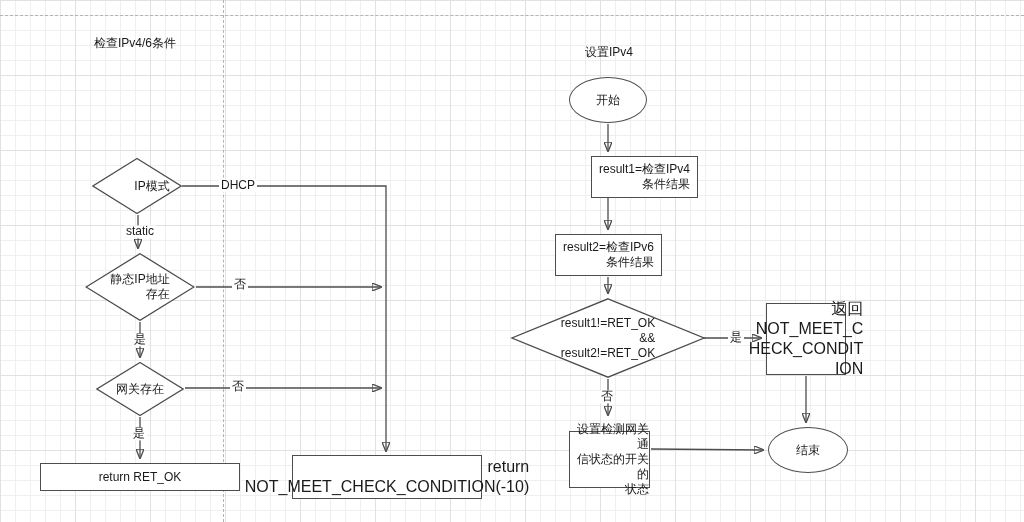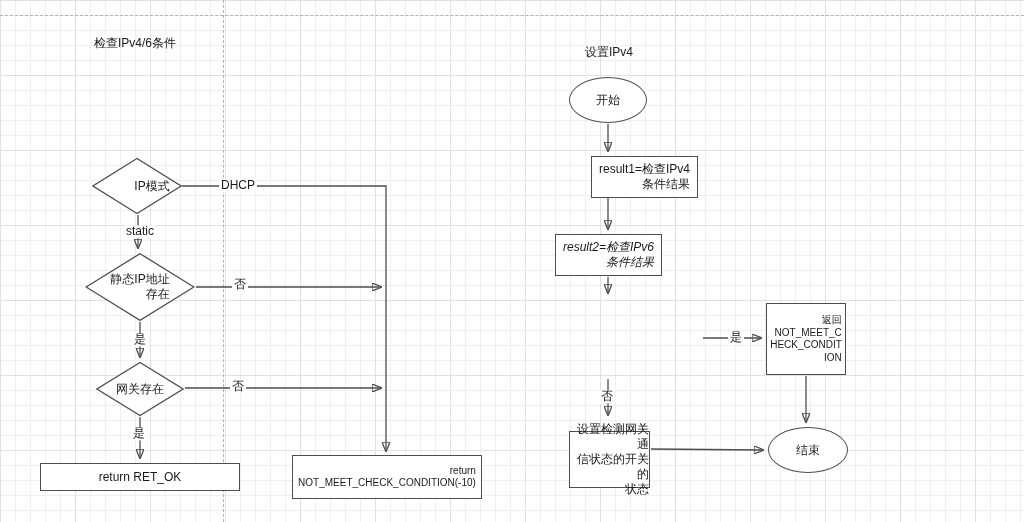--- a/index.html
+++ b/index.html
@@ -19,21 +19,21 @@
   .page-line-v{position:absolute;left:223px;top:0;height:100%;width:0;border-left:1px dashed #b3b3b3;}
   .edges{position:absolute;left:0;top:0;width:1024px;height:522px;}
   .edges path{fill:none;stroke:#4d4d4d;stroke-width:1.3;}
   .shape{position:absolute;box-sizing:border-box;display:flex;align-items:center;justify-content:center;text-align:center;}
   .rect{background:#ffffff;border:1.5px solid #4d4d4d;}
   .ellipse{background:#ffffff;border:1.4px solid #4d4d4d;border-radius:50%;}
   .diamond{background:transparent;}
   .shape-svg{position:absolute;left:0;top:0;width:100%;height:100%;}
   .shape-svg polygon{fill:#ffffff;stroke:#4d4d4d;stroke-width:1.3;vector-effect:non-scaling-stroke;}
   .node-label{position:relative;font-size:12px;line-height:1.25;white-space:pre-line;z-index:2;text-align:right;}
-  .fs11{font-size:10px;}
+  .fs11{font-size:16px;}
   .edge-label{
     position:absolute;transform:translate(-50%,-50%);font-size:12px;line-height:1.1;
     background:#ffffff;padding:0 2px;white-space:nowrap;z-index:3;
   }
   .chart-title{position:absolute;transform:translate(-50%,-50%);font-size:12px;white-space:nowrap;z-index:3;}
 </style>
 </head>
 <body>
 
 <div class="canvas">
@@ -108,25 +108,33 @@
 
   <div class="shape ellipse" style="left:569px;top:77px;width:78px;height:46px;">
     <div class="node-label">开始</div>
   </div>
 
   <div class="shape rect" style="left:555px;top:156px;width:107px;height:42px;margin-left:36px;">
     <div class="node-label">result1=检查IPv4
 条件结果</div>
   </div>
 
-  <div class="shape rect" style="left:555px;top:234px;width:107px;height:42px;font-style:italic;">
+  <div class="shape rect" style="left:555px;top:234px;width:107px;height:42px;">
     <div class="node-label">result2=检查IPv6
 条件结果</div>
   </div>
 
+  <div class="shape diamond" style="left:510px;top:298px;width:196px;height:80px;">
+    <svg class="shape-svg" viewBox="0 0 100 100" preserveAspectRatio="none">
+        <polygon points="50,1 99,50 50,99 1,50"></polygon>
+      </svg>
+    <div class="node-label">result1!=RET_OK
+&amp;&amp;
+result2!=RET_OK</div>
+  </div>
 
   <div class="shape rect" style="left:766px;top:303px;width:80px;height:72px;">
     <div class="node-label fs11">返回
 NOT_MEET_C
 HECK_CONDIT
 ION</div>
   </div>
 
   <div class="shape rect" style="left:569px;top:431px;width:81px;height:57px;">
     <div class="node-label">设置检测网关通

